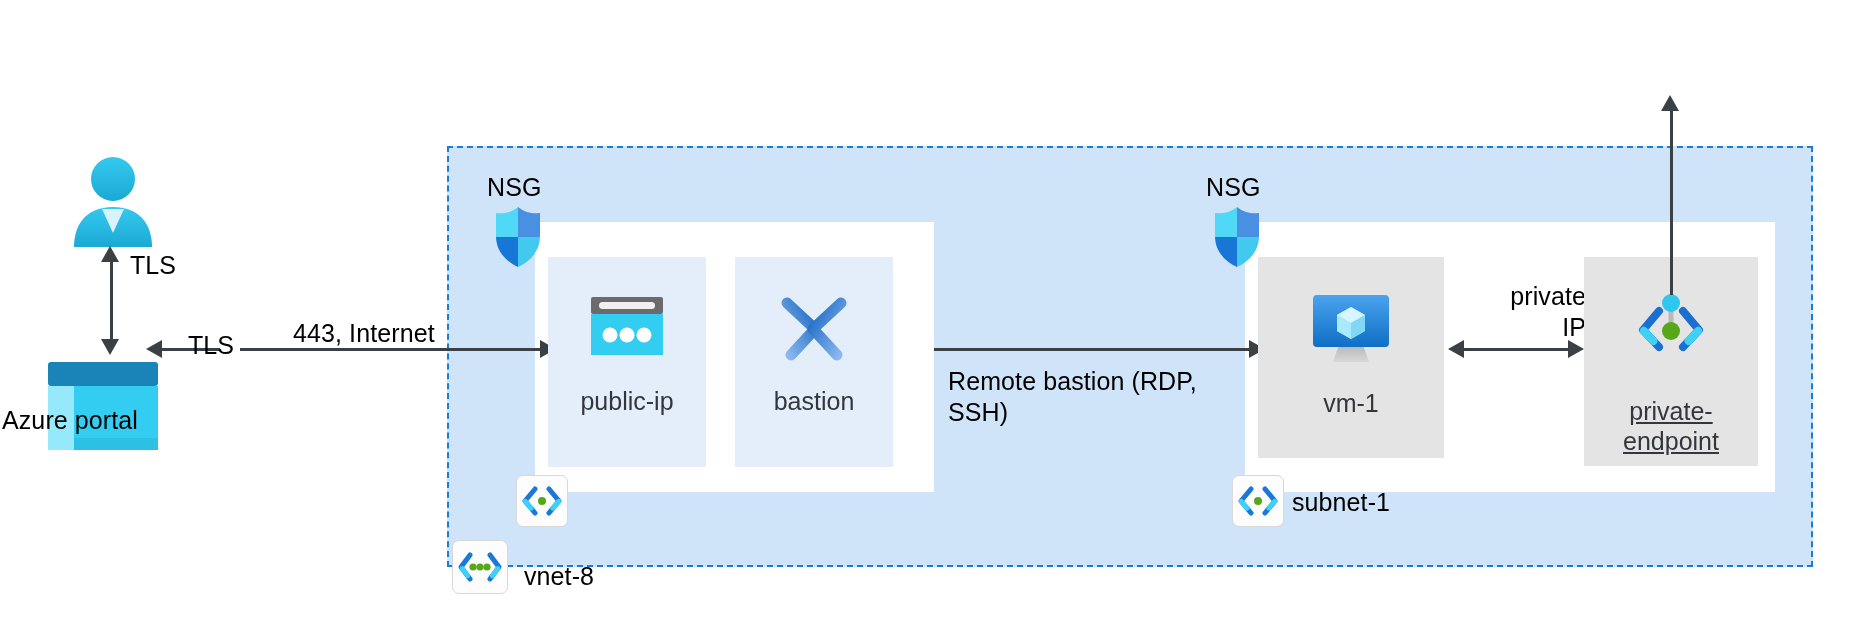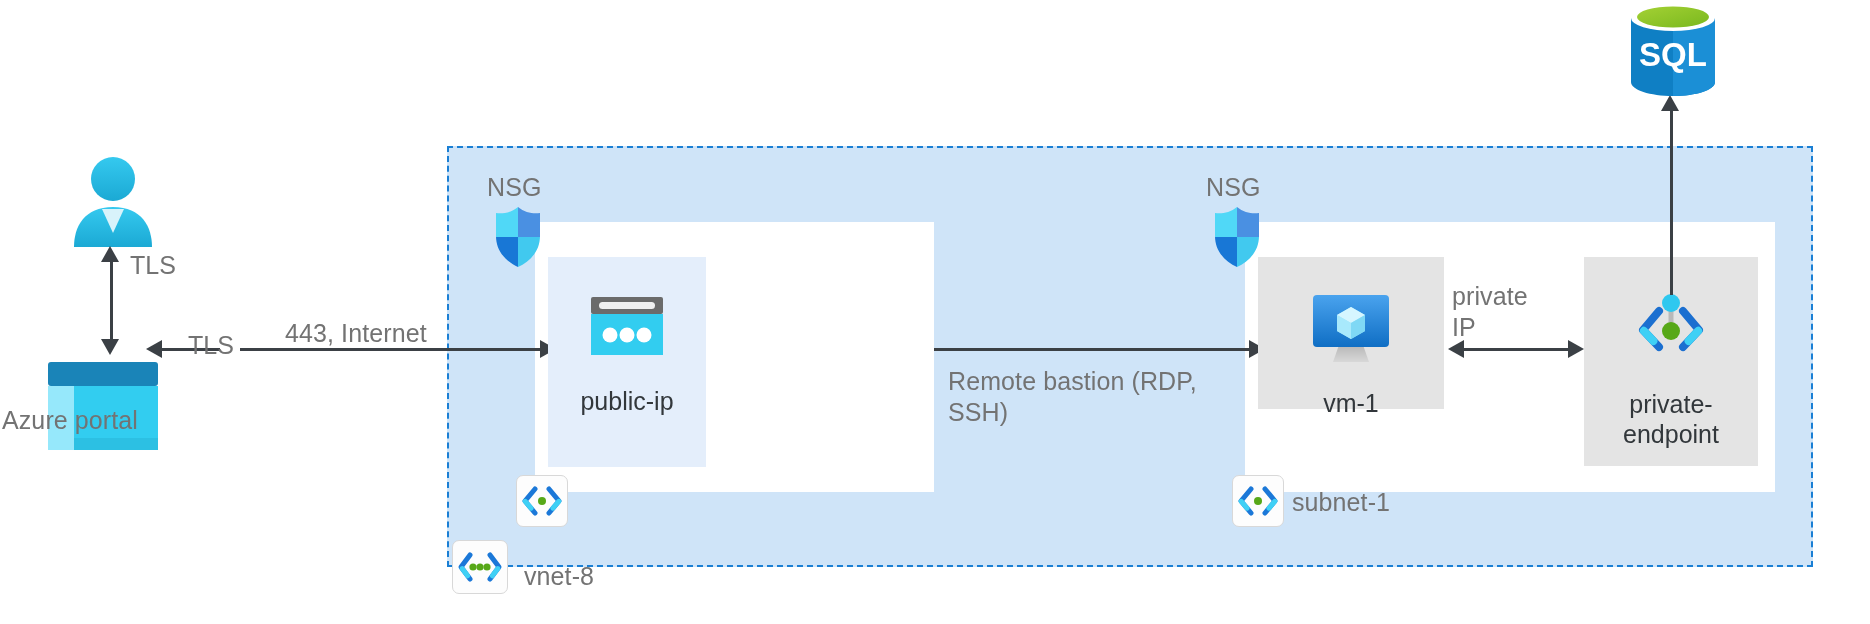--- a/index.html
+++ b/index.html
@@ -15,26 +15,26 @@
     position: relative;
     width: 1870px;
     height: 624px;
     background: #ffffff;
     overflow: hidden;
   }
   .abs { position: absolute; }
   .lbl {
     position: absolute;
     font-size: 25px;
-    color: #737373;
+    color: #000000;
     white-space: nowrap;
     line-height: 1.25;
     letter-spacing: .1px;
   }
-  .lbl.ctr { text-align: left; white-space: normal; }
+  .lbl.ctr { text-align: right; white-space: normal; }
 
   
   #vnet-box {
     left: 447px;
     top: 146px;
     width: 1366px;
     height: 421px;
     background: #cfe4f8;
     border: 2.5px dashed #1a7fd4;
     box-sizing: border-box;
@@ -66,21 +66,21 @@
     color: #32373b;
     text-align: center;
     line-height: 1.18;
     white-space: pre-line;
   }
   .tile-blue { background: #e4eefb; }
   .tile-gray { background: #e4e4e4; }
 
   #tile-publicip { left: 548px; top: 257px; width: 158px; height: 210px; padding-top: 40px; }
   #tile-bastion  { left: 735px; top: 257px; width: 158px; height: 210px; padding-top: 40px; }
-  #tile-vm1      { left: 1258px; top: 257px; width: 186px; height: 152px; padding-top: 36px; }
+  #tile-vm1      { left: 1258px; top: 257px; width: 186px; height: 201px; padding-top: 36px; }
   #tile-pep      { left: 1584px; top: 257px; width: 174px; height: 209px; padding-top: 32px; }
 
   .icon-wrap { display:block; }
 
   
   .hline {
     position: absolute;
     height: 0;
     border-top: 3px solid #3b4045;
   }
@@ -150,21 +150,21 @@
     </svg>
   </div>
   <div class="lbl" style="left:2px; top:405px;">Azure portal</div>
 
   <div class="hline" style="left:160px; top:348px; width:60px;"></div>
   <div class="arrow arrow-l" style="left:146px; top:340px;"></div>
   <div class="lbl" style="left:188px; top:330px;">TLS</div>
 
   <div class="hline" style="left:240px; top:348px; width:315px;"></div>
   <div class="arrow arrow-r" style="left:540px; top:340px;"></div>
-  <div class="lbl" style="left:285px; top:318px;">443, Internet</div>
+  <div class="lbl" style="left:293px; top:318px;">443, Internet</div>
 
   <div class="lbl" style="left:487px; top:172px;">NSG</div>
   <div class="abs" style="left:494px; top:206px; width:48px; height:62px;">
     <svg width="48" height="62" viewBox="0 0 48 62">
       <defs>
           <clipPath id="shClipA">
             <path d="M24 1 C17 7 8 8 2 7 L2 30 C2 46 13 56 24 61 C35 56 46 46 46 30 L46 7 C40 8 31 7 24 1 Z"></path>
           </clipPath>
         </defs>
       <g clip-path="url(#shClipA)">
@@ -183,20 +183,39 @@
         <rect x="8" y="5" width="56" height="7" rx="3.5" fill="#f0f0f0"></rect>
         <rect x="0" y="17" width="72" height="41" fill="#32cdf0"></rect>
         <circle cx="19" cy="38" r="7.5" fill="#ffffff"></circle>
         <circle cx="36" cy="38" r="7.5" fill="#ffffff"></circle>
         <circle cx="53" cy="38" r="7.5" fill="#ffffff"></circle>
       </svg>
     </span>
     <span class="tile-label" style="margin-top:28px;">public-ip</span>
   </div>
 
+  <div class="tile tile-blue" id="tile-bastion">
+    <span class="icon-wrap">
+      <svg width="74" height="64" viewBox="0 0 74 64">
+        <defs>
+          <linearGradient id="gB1" x1="0" y1="1" x2="1" y2="0">
+            <stop offset="0%" stop-color="#8cb9ef"></stop>
+              <stop offset="100%" stop-color="#1565c0"></stop>
+          </linearGradient>
+          <linearGradient id="gB2" x1="1" y1="1" x2="0" y2="0">
+            <stop offset="0%" stop-color="#8cb9ef"></stop>
+              <stop offset="100%" stop-color="#1565c0"></stop>
+          </linearGradient>
+        </defs>
+        <path d="M10 6 L38 32 L14 58" stroke="url(#gB1)" stroke-width="11" fill="none" stroke-linecap="round" stroke-linejoin="round"></path>
+        <path d="M64 6 L36 32 L60 58" stroke="url(#gB2)" stroke-width="11" fill="none" stroke-linecap="round" stroke-linejoin="round"></path>
+      </svg>
+    </span>
+    <span class="tile-label" style="margin-top:22px;">bastion</span>
+  </div>
 
   <div class="badge-icon" style="left:516px; top:475px; width:52px; height:52px;">
     <svg width="40" height="30" viewBox="0 0 40 30">
       <path d="M13 3 L3 15 L13 27" stroke="#1b78d8" stroke-width="5" fill="none" stroke-linecap="round" stroke-linejoin="round"></path>
       <path d="M13 3 L3 15 L13 27" stroke="#3fd0f5" stroke-width="5" fill="none" stroke-linecap="round" stroke-linejoin="round" stroke-dasharray="9 40" stroke-dashoffset="-16"></path>
       <path d="M27 3 L37 15 L27 27" stroke="#1b78d8" stroke-width="5" fill="none" stroke-linecap="round" stroke-linejoin="round"></path>
       <path d="M27 3 L37 15 L27 27" stroke="#3fd0f5" stroke-width="5" fill="none" stroke-linecap="round" stroke-linejoin="round" stroke-dasharray="9 40" stroke-dashoffset="-16"></path>
       <circle cx="20" cy="15" r="4" fill="#57a818"></circle>
     </svg>
   </div>
@@ -277,47 +296,32 @@
       <svg width="84" height="72" viewBox="0 0 84 72">
         <line x1="42" y1="16" x2="42" y2="42" stroke="#b9b9b9" stroke-width="5" stroke-linecap="round"></line>
         <path d="M30 22 L14 41 L30 58" stroke="#1b6fd0" stroke-width="8" fill="none" stroke-linecap="round" stroke-linejoin="round"></path>
         <path d="M30 22 L14 41 L30 58" stroke="#3fd0f5" stroke-width="8" fill="none" stroke-linecap="round" stroke-linejoin="round" stroke-dasharray="14 70" stroke-dashoffset="-26"></path>
         <path d="M54 22 L70 41 L54 58" stroke="#1b6fd0" stroke-width="8" fill="none" stroke-linecap="round" stroke-linejoin="round"></path>
         <path d="M54 22 L70 41 L54 58" stroke="#3fd0f5" stroke-width="8" fill="none" stroke-linecap="round" stroke-linejoin="round" stroke-dasharray="14 70" stroke-dashoffset="-26"></path>
         <circle cx="42" cy="14" r="9" fill="#2ec8ef"></circle>
         <circle cx="42" cy="42" r="9" fill="#57a818"></circle>
       </svg>
     </span>
-    <span class="tile-label" style="margin-top:25px;">private-
+    <span class="tile-label" style="margin-top:32px;text-decoration:underline;">private-
 endpoint</span>
   </div>
 
   <div class="badge-icon" style="left:1232px; top:475px; width:52px; height:52px;">
     <svg width="40" height="30" viewBox="0 0 40 30">
       <path d="M13 3 L3 15 L13 27" stroke="#1b78d8" stroke-width="5" fill="none" stroke-linecap="round" stroke-linejoin="round"></path>
       <path d="M13 3 L3 15 L13 27" stroke="#3fd0f5" stroke-width="5" fill="none" stroke-linecap="round" stroke-linejoin="round" stroke-dasharray="9 40" stroke-dashoffset="-16"></path>
       <path d="M27 3 L37 15 L27 27" stroke="#1b78d8" stroke-width="5" fill="none" stroke-linecap="round" stroke-linejoin="round"></path>
       <path d="M27 3 L37 15 L27 27" stroke="#3fd0f5" stroke-width="5" fill="none" stroke-linecap="round" stroke-linejoin="round" stroke-dasharray="9 40" stroke-dashoffset="-16"></path>
       <circle cx="20" cy="15" r="4" fill="#57a818"></circle>
     </svg>
   </div>
   <div class="lbl" style="left:1292px; top:487px;">subnet-1</div>
 
   <div class="vline" style="left:1670px; top:110px; height:185px;"></div>
   <div class="arrow arrow-u" style="left:1661px; top:95px;"></div>
 
-  <div class="abs" style="left:1628px; top:4px; width:90px; height:92px;">
-    <svg width="90" height="92" viewBox="0 0 90 92">
-      <defs>
-        <linearGradient id="gSqlTop" x1="0" y1="0" x2="1" y2="1">
-          <stop offset="0%" stop-color="#a4d134"></stop>
-            <stop offset="100%" stop-color="#79b81e"></stop>
-        </linearGradient>
-      </defs>
-      <path d="M3 14 L3 78 C3 86 22 92 45 92 C68 92 87 86 87 78 L87 14 Z" fill="#0f7fc4"></path>
-      <path d="M45 14 L45 92 C68 92 87 86 87 78 L87 14 Z" fill="#1b8fd6"></path>
-      <ellipse cx="45" cy="14" rx="42" ry="13" fill="#ffffff"></ellipse>
-      <ellipse cx="45" cy="13" rx="36" ry="10.5" fill="url(#gSqlTop)"></ellipse>
-      <text x="45" y="62" font-family="'Liberation Sans', sans-serif" font-size="33" font-weight="bold" fill="#ffffff" text-anchor="middle">SQL</text>
-    </svg>
-  </div>
 
 </div>
 
 </body></html>

